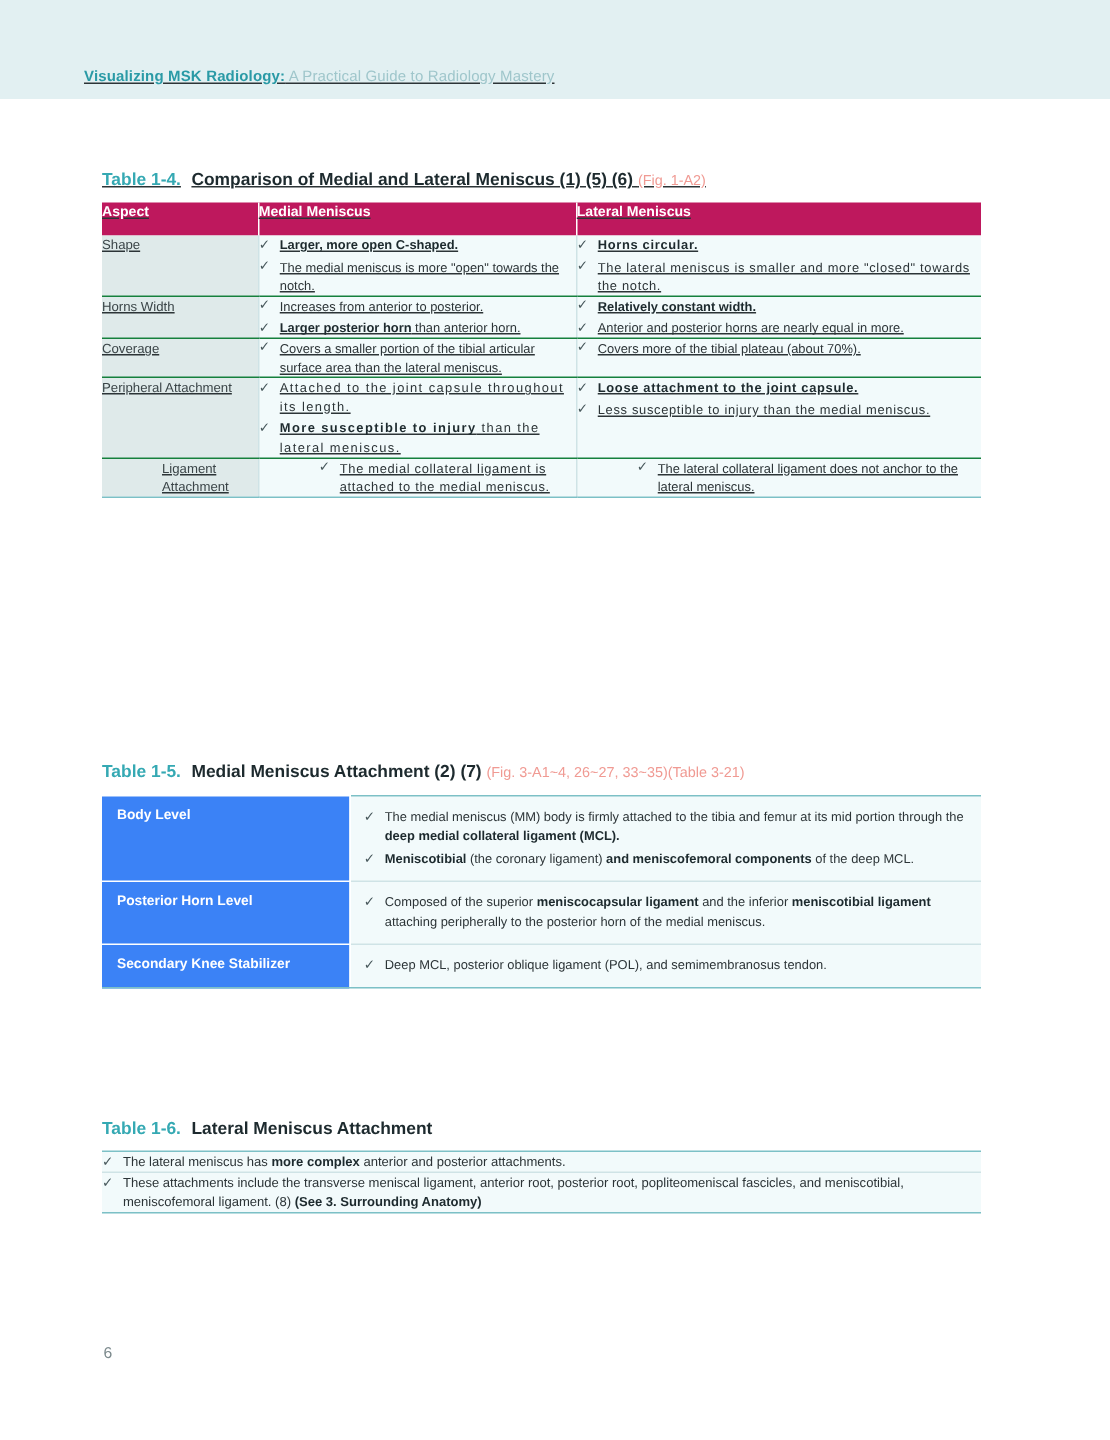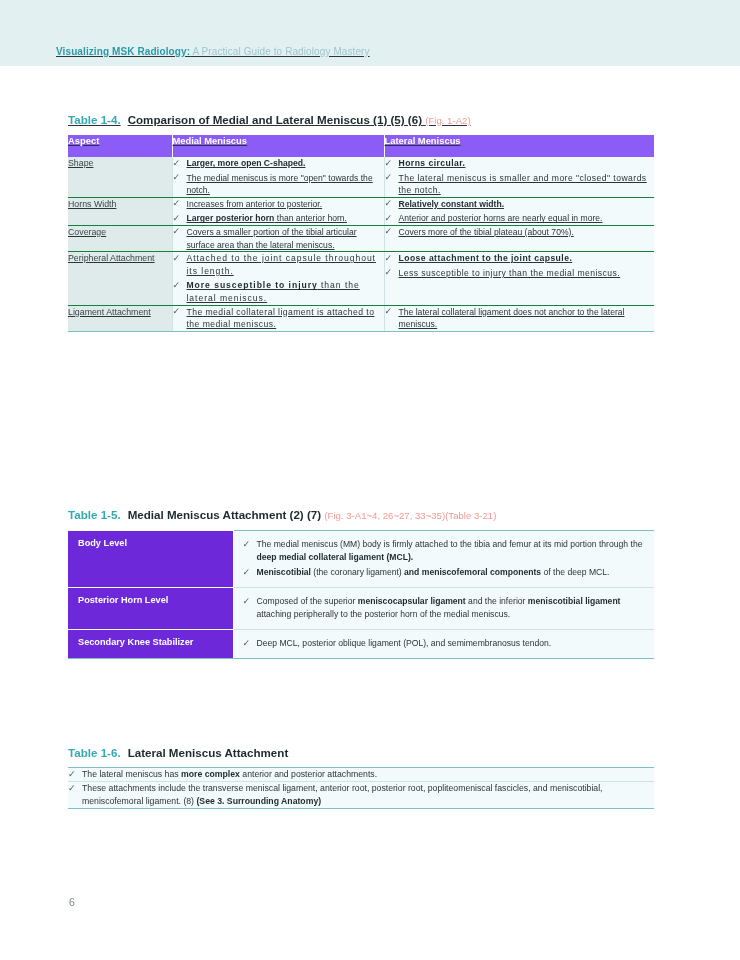--- a/index.html
+++ b/index.html
@@ -41,42 +41,42 @@
   
   table.doc{
     width:586px; border-collapse:collapse; table-layout:fixed;
   }
   table.doc td, table.doc th{
     vertical-align:top; padding:0;
   }
 
   
   .t14 th{
-    background:#8b5cf6; color:#ffffff; font-weight:bold;
+    background:#be185d; color:#ffffff; font-weight:bold;
     font-size:9.4px; text-align:left;
     padding:6px 8px 7px 9px; height:22px;
     border-right:1.5px solid #ffffff;
   }
   .t14 th:last-child{ border-right:none; }
   .t14 td{
     background:#f2fafb; font-size:8.6px; line-height:12.6px;
     padding:7px 9px 8px 9px;
     border-bottom:1px solid #15803d;
     border-right:1px solid #cfe3e6;
   }
   .t14 td:last-child{ border-right:none; }
   .t14 td.aspect{
     background:#dfeaea; color:#3b4548; font-size:8.8px; line-height:12.6px;
     border-right:1px solid #cfe3e6;
   }
-  .t14 tr:last-child td{ border-bottom:1.6px solid #7cc0c6; }
+  .t14 tr:last-child td{ border-bottom:1.6px solid #7cc0c6;padding-left:40px; }
 
   
   .t15 td.label{
-    background:#6d28d9; color:#ffffff; font-weight:bold; font-size:9.2px;
+    background:#3b82f6; color:#ffffff; font-weight:bold; font-size:9.2px;
     padding:7px 9px 8px 10px;
     border-bottom:1.6px solid #ffffff;
     border-right:1.6px solid #ffffff;
     vertical-align:top;
   }
   .t15 td.body{
     background:#f2fafb; font-size:8.6px; line-height:13px;
     padding:7px 9px 8px 9px;
     border-bottom:1px solid #cfe3e6;
   }

